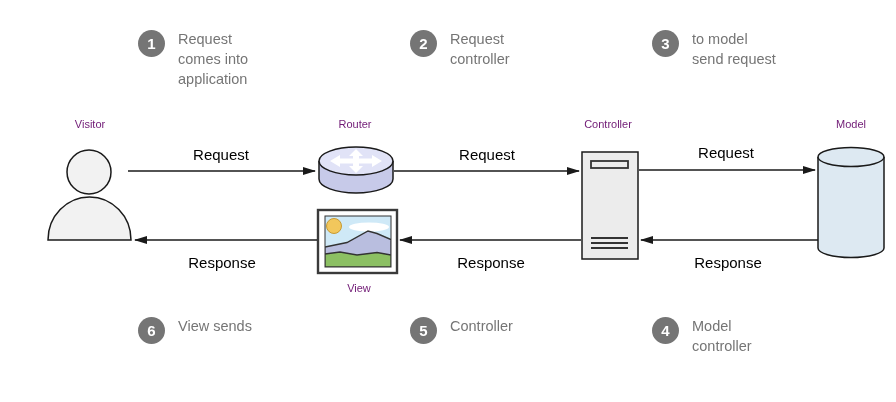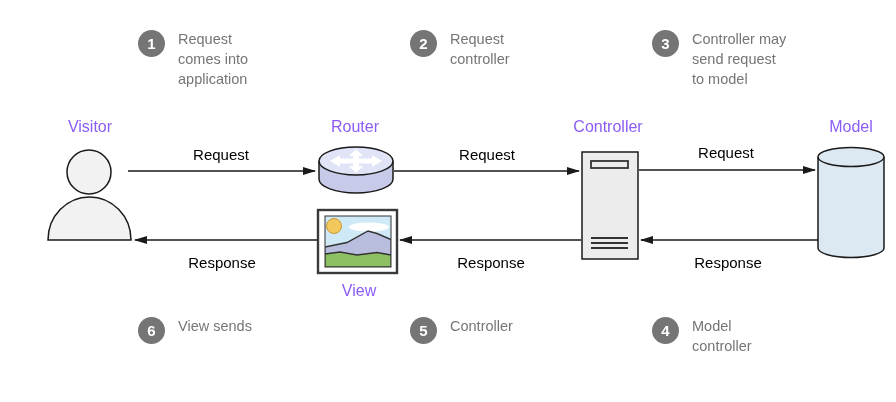--- a/index.html
+++ b/index.html
@@ -25,21 +25,21 @@
   }
   .step-text {
     margin-left: 13px; margin-top: -1px;
     color: var(--step-text, #757575);
     font-size: 14.5px; line-height: 20px;
   }
 
   
   .entity-label {
     position: absolute; transform: translateX(-50%);
-    color: #8b5cf6; font-size: 16px; white-space: nowrap;
+    color: #701a75; font-size: 11px; white-space: nowrap;
   }
   .arrow-label {
     position: absolute; transform: translateX(-50%);
     color: #000000; font-size: 15px; white-space: nowrap;
   }
 
   
   .shape-stroke { stroke: #1a1a1a; stroke-width: 1.5; }
   .visitor-fill { fill: var(--visitor-fill, #f2f2f2); }
   .router-side  { fill: var(--router-fill, #c7cae9); }
@@ -141,23 +141,22 @@
   <div class="step" style="left:410px; top:30px">
     <div class="step-num">2</div>
     <div class="step-text">
       <div>Request</div>
       <div>controller</div>
     </div>
   </div>
   <div class="step" style="left:652px; top:30px">
     <div class="step-num">3</div>
     <div class="step-text">
-      <div>Controller may</div>
+      <div>to model</div>
       <div>send request</div>
-      <div>to model</div>
     </div>
   </div>
 
   <div class="step" style="left:138px; top:317px">
     <div class="step-num">6</div>
     <div class="step-text">
       <div>View sends</div>
     </div>
   </div>
   <div class="step" style="left:410px; top:317px">

